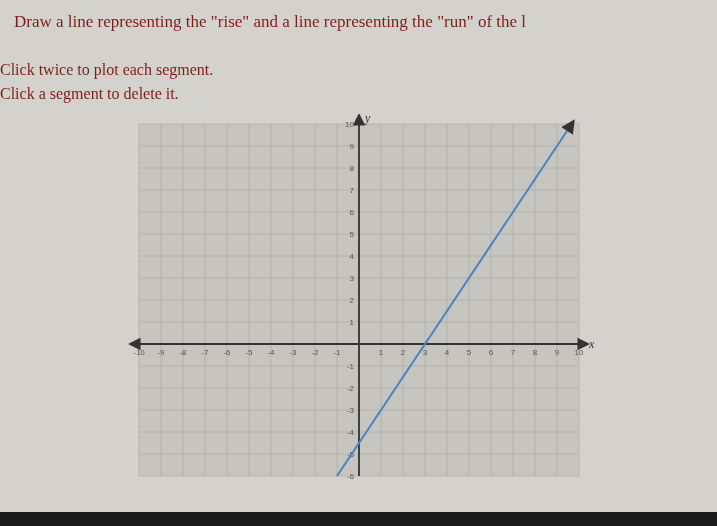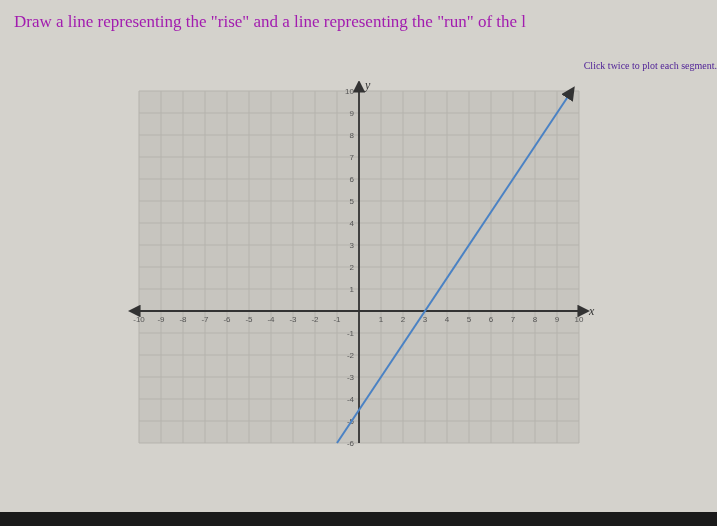--- a/index.html
+++ b/index.html
@@ -9,27 +9,27 @@
       background: #d4d2cc;
       font-family: Georgia, 'Times New Roman', serif;
       color: #333;
       overflow: hidden;
       position: relative;
     }
     .question-text {
       padding: 10px 14px 4px 14px;
       font-size: 17px;
       line-height: 1.4;
-      color: #a21caf;
+      color: #7f1d1d;
     }
     .instructions {
-      text-align: right;
+      text-align: left;
       margin-top: 20px;
-      font-size: 10px;
-      color: #4c1d95;
+      font-size: 16px;
+      color: #7f1d1d;
       line-height: 1.5;
     }
     .graph-wrap {
       display: flex;
       justify-content: center;
       margin-top: 8px;
     }
     .graph {
       position: relative;
       width: 480px;
@@ -47,20 +47,21 @@
   </style>
 </head>
 <body>
 
 <div class="question-text">
   <span>Draw a line representing the "rise" and a line representing the "run" of the l</span><br>
 </div>
 
 <div class="instructions">
   <div>Click twice to plot each segment.</div>
+  <div>Click a segment to delete it.</div>
 </div>
 
 <div class="graph-wrap">
   <div class="graph">
     <svg id="plane-svg" width="480" height="370" viewBox="0 0 480 370">
         <rect x="20" y="10" width="440" height="352" fill="#c7c5bf"></rect>
         <line x1="20" y1="362" x2="20" y2="10" stroke="#b5b3ad" stroke-width="1"></line>
         <line x1="42" y1="362" x2="42" y2="10" stroke="#b5b3ad" stroke-width="1"></line>
         <line x1="64" y1="362" x2="64" y2="10" stroke="#b5b3ad" stroke-width="1"></line>
         <line x1="86" y1="362" x2="86" y2="10" stroke="#b5b3ad" stroke-width="1"></line>

